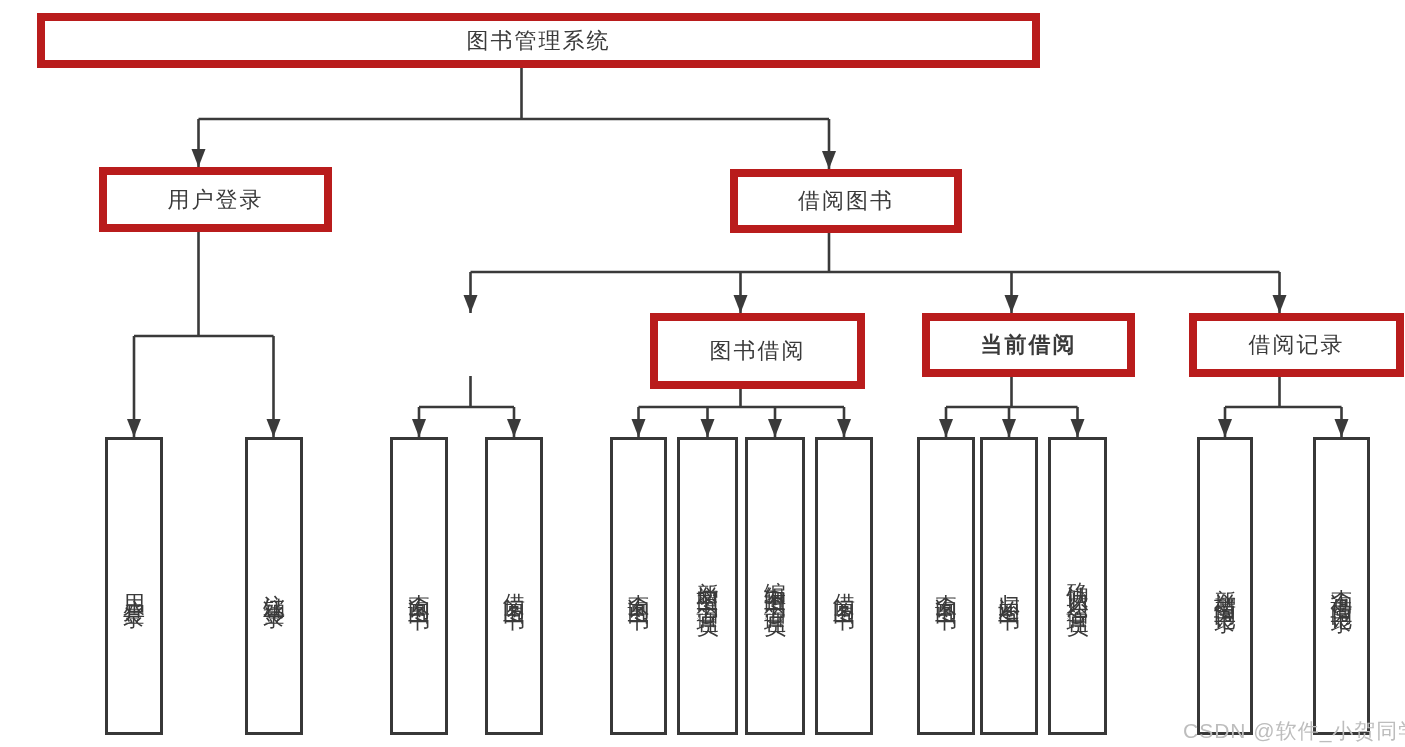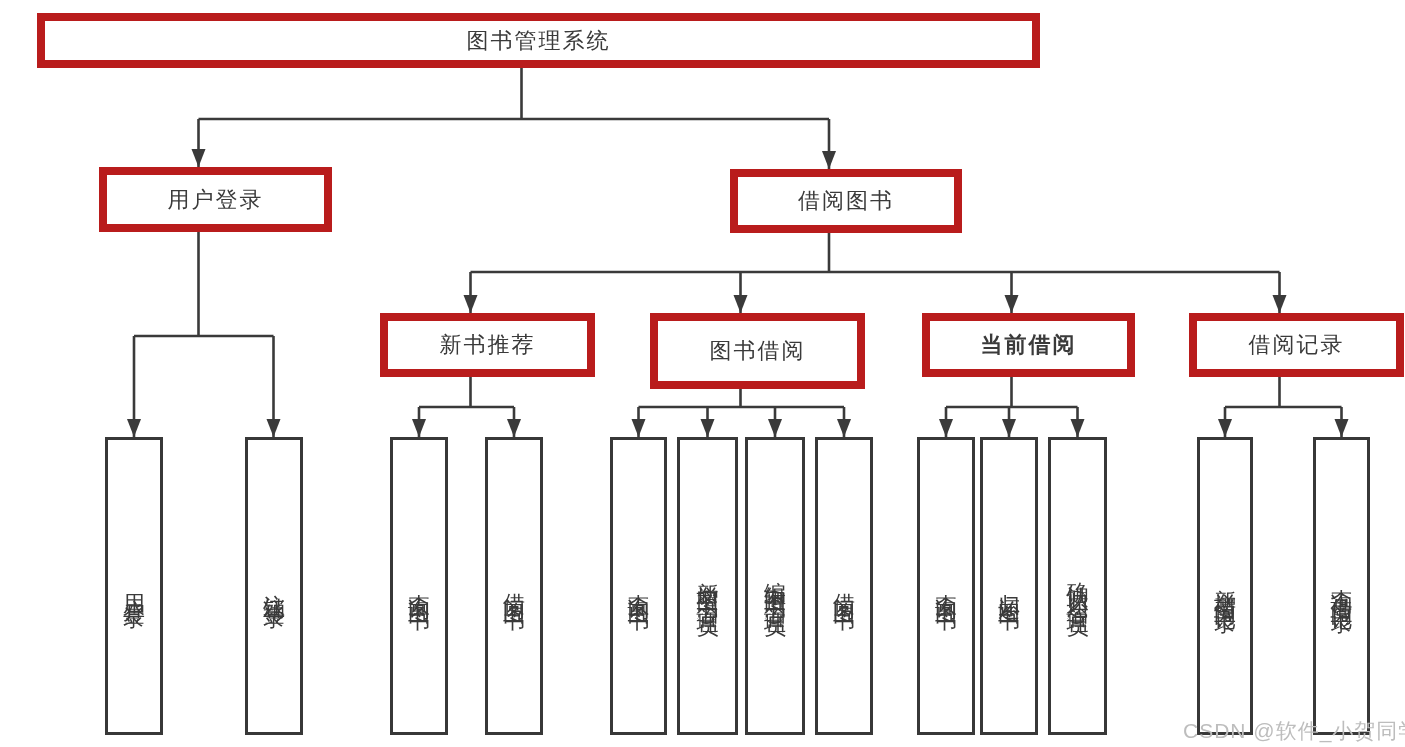--- a/index.html
+++ b/index.html
@@ -104,21 +104,20 @@
       <path d="M1225 407 V437" marker-end="url(#arw)"></path>
       <path d="M1341.5 407 V437" marker-end="url(#arw)"></path>
     </g>
   </svg>
 
   <div class="node" style="left:20px; top:13px; width:1003px; height:55px;">图书管理系统</div>
 
   <div class="node" style="left:82px; top:167px; width:233px; height:65px;">用户登录</div>
   <div class="node" style="left:713px; top:169px; width:232px; height:64px;">借阅图书</div>
 
-  <div class="node" style="left:363px; top:313px; width:215px; height:64px;">新书推荐</div>
   <div class="node" style="left:633px; top:313px; width:215px; height:76px;">图书借阅</div>
   <div class="node" style="left:905px; top:313px; width:213px; height:64px;font-weight:bold;">当前借阅</div>
   <div class="node" style="left:1172px; top:313px; width:215px; height:64px;">借阅记录</div>
 
   <div class="leaf" style="left:105px; width:58px;">
     <span>用户登录</span>
   </div>
   <div class="leaf" style="left:245px; width:58px;">
     <span>注销登录</span>
   </div>

